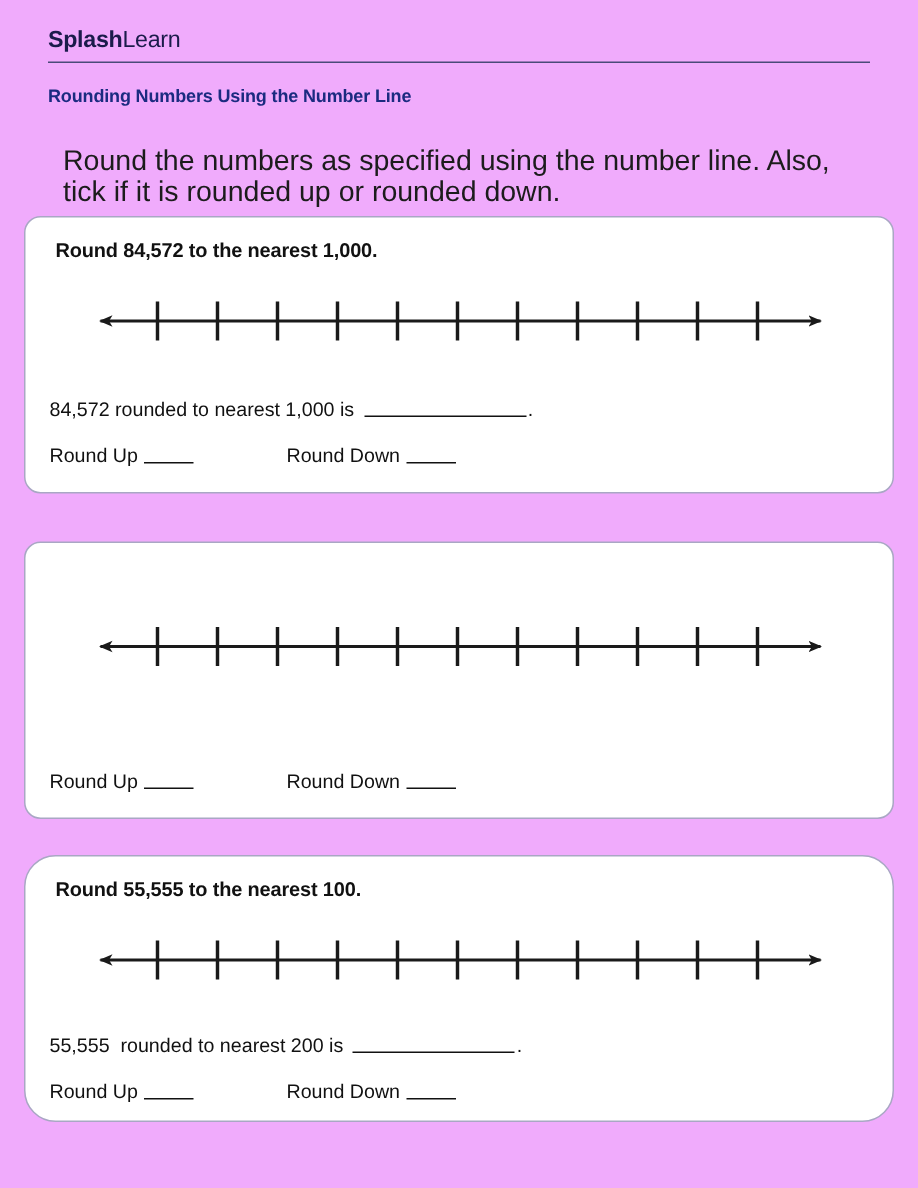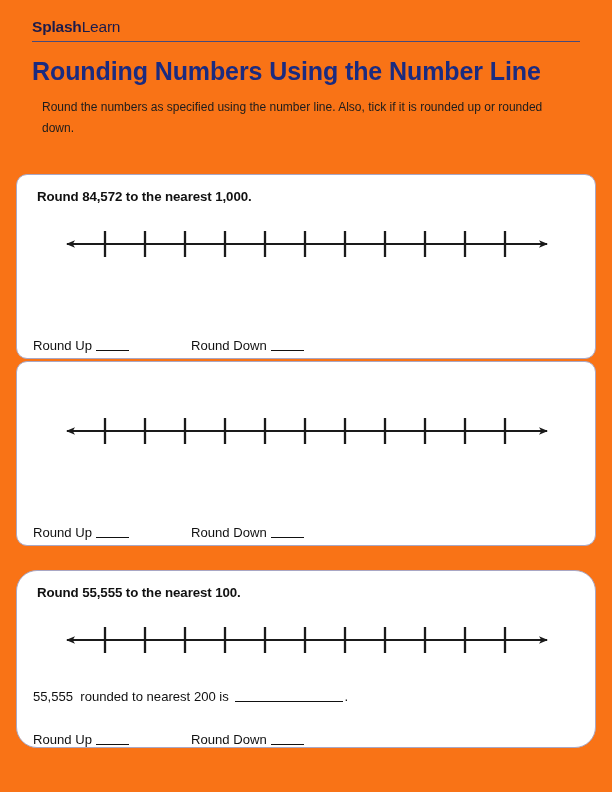--- a/index.html
+++ b/index.html
@@ -10,21 +10,21 @@
     height: 792px;
     background: #ffffff;
     font-family: "Liberation Sans", sans-serif;
     -webkit-font-smoothing: antialiased;
   }
 
   .page {
     position: relative;
     width: 612px;
     height: 792px;
-    background: #f97316;
+    background: #f0abfc;
     overflow: hidden;
   }
 
   
   .brand-bar {
     position: absolute;
     left: 32px;
     top: 12px;
     width: 548px;
     height: 30px;
@@ -48,46 +48,46 @@
     height: 1.3px;
     background: #4a4a79;
   }
 
   
   .worksheet-title {
     position: absolute;
     left: 32px;
     top: 57px;
     width: 548px;
-    font-size: 25px;
+    font-size: 12px;
     font-weight: bold;
     color: #1b2b80;
     letter-spacing: -0.1px;
   }
 
   .instructions {
     position: absolute;
     left: 42px;
     top: 97px;
     width: 520px;
-    font-size: 12px;
+    font-size: 19px;
     line-height: 21px;
     color: #1c1c1c;
   }
 
   
   .card {
     position: absolute;
     left: 16px;
     width: 580px;
     background: #ffffff;
     border: 1.2px solid #a9a7c4;
     border-radius: 11px;
   }
-  .card-1 { top: 174px; height: 185px; }
+  .card-1 { top: 144px; height: 185px; }
   .card-2 { top: 361px; height: 185px; }
   .card-3 { top: 570px; height: 178px; border-radius: 21px; }
 
   .card-title {
     position: absolute;
     left: 20px;
     top: 14px;
     font-size: 13.3px;
     font-weight: bold;
     color: #111111;
@@ -127,21 +127,20 @@
     margin: 0 0 -1px 4px;
   }
 
   .tick-row {
     position: absolute;
     left: 16px;
     font-size: 13.1px;
     color: #111111;
     display: flex;
     align-items: center;
-    margin-top: 12px;
   }
   .tick-option { white-space: nowrap; }
   .tick-gap { display: inline-block; width: 62px; }
 </style>
 </head>
 <body>
 
 <div class="page">
 
   <div class="brand-bar">
@@ -179,20 +178,21 @@
           <line x1="248" y1="8" x2="248" y2="34"></line>
           <line x1="288" y1="8" x2="288" y2="34"></line>
           <line x1="328" y1="8" x2="328" y2="34"></line>
           <line x1="368" y1="8" x2="368" y2="34"></line>
           <line x1="408" y1="8" x2="408" y2="34"></line>
           <line x1="448" y1="8" x2="448" y2="34"></line>
         </g>
       </svg>
     </div>
 
+    <div class="answer-line" style="top:120px;"><span>84,572 rounded to nearest 1,000 is </span><span class="blank-long"></span><span>.</span></div>
 
     <div class="tick-row" style="top:151px;">
       <span class="tick-option"><span>Round Up</span><span class="blank-short"></span></span>
       <span class="tick-gap"></span>
       <span class="tick-option"><span>Round Down</span><span class="blank-short"></span></span>
     </div>
   </div>
 
   <div class="card card-2">
 

